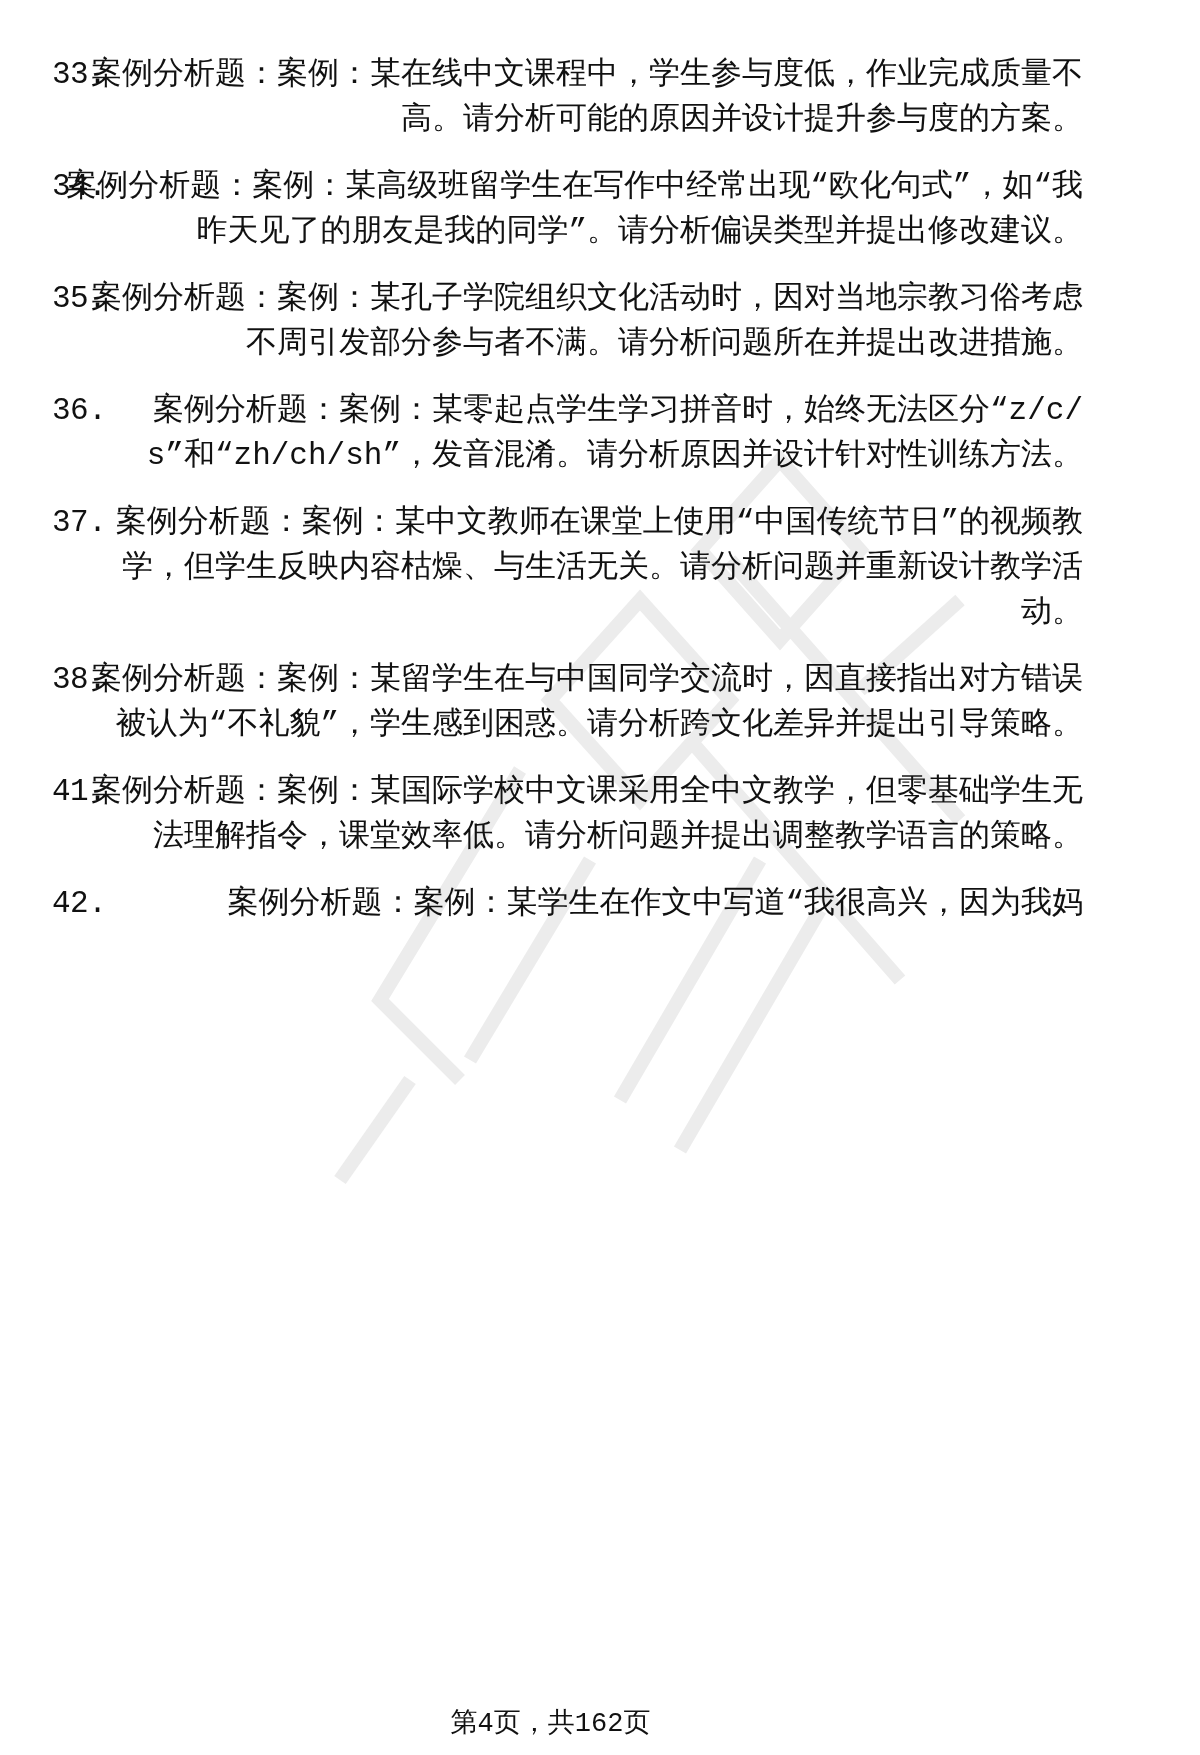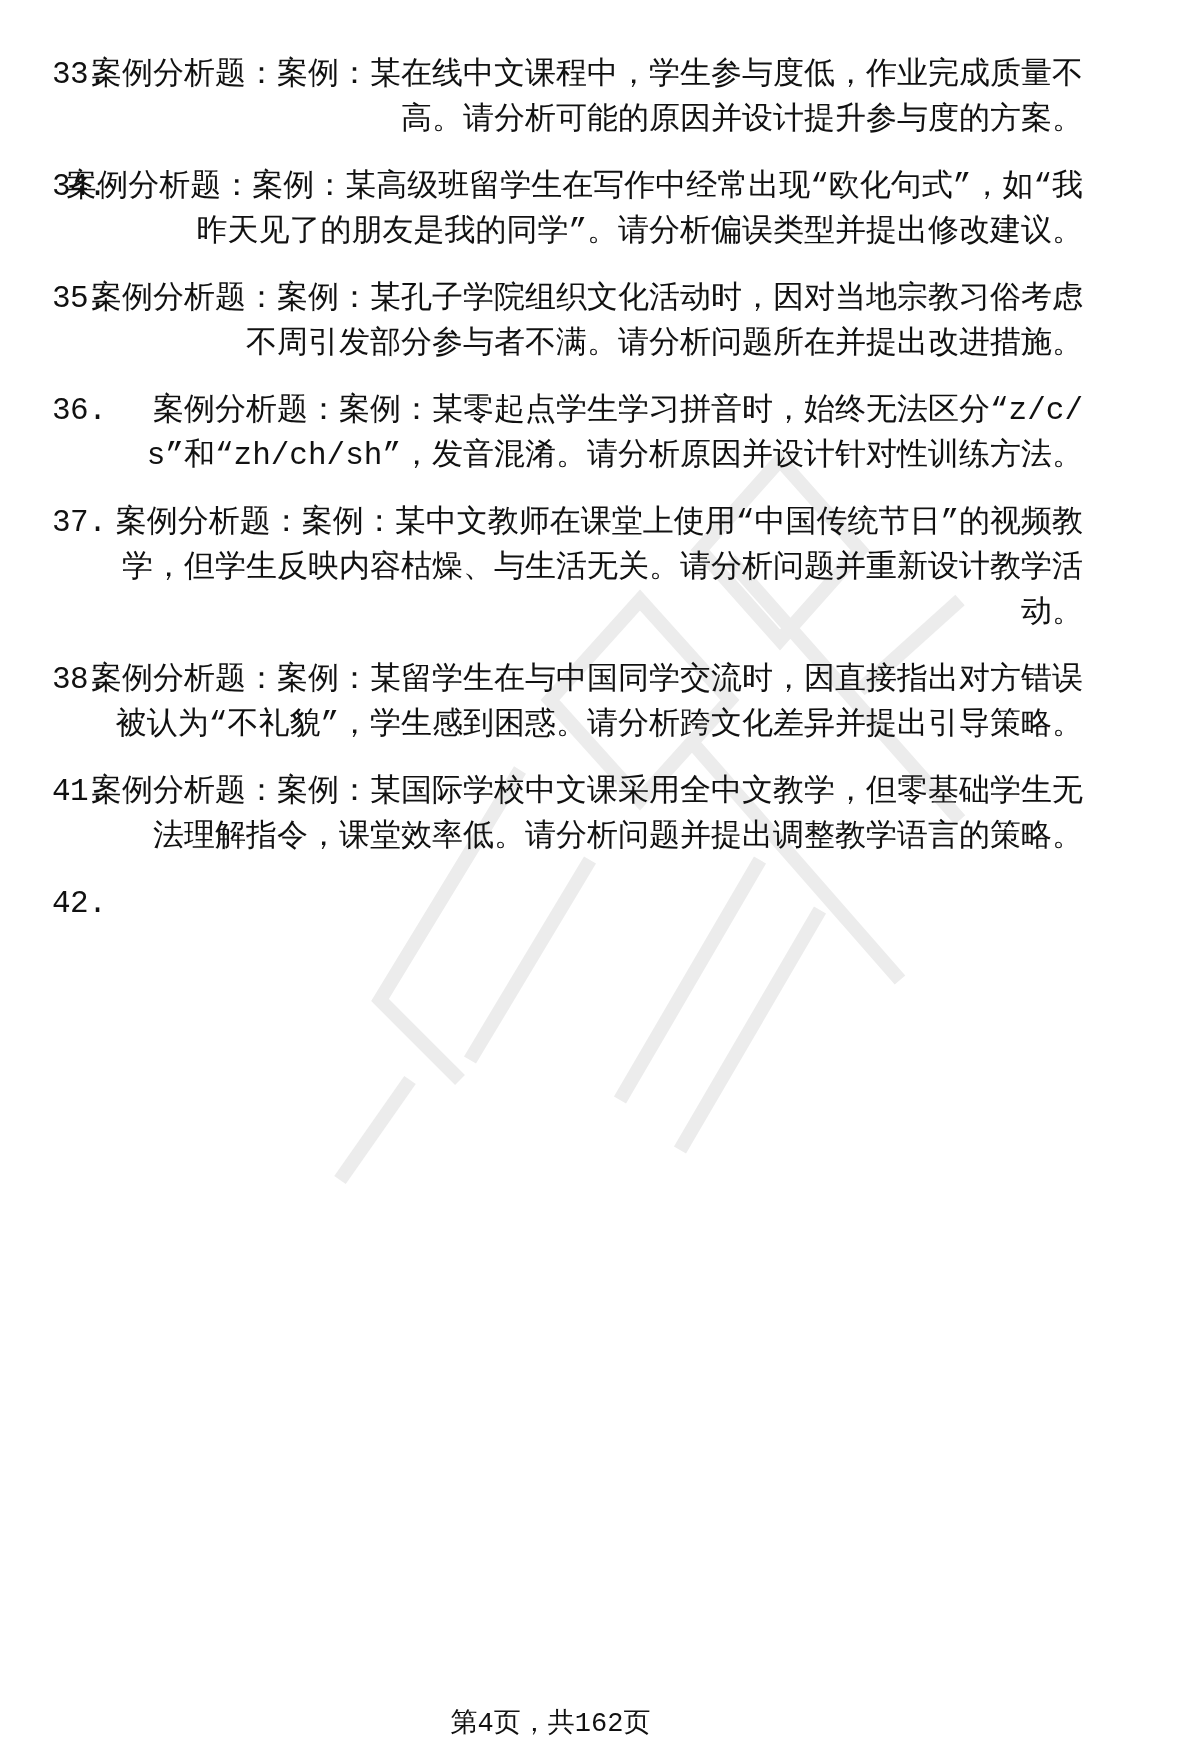--- a/index.html
+++ b/index.html
@@ -59,17 +59,18 @@
     <div class="item">
       <span class="num">38.</span>
       <div class="text">案例分析题：案例：某留学生在与中国同学交流时，因直接指出对方错误被认为“不礼貌”，学生感到困惑。请分析跨文化差异并提出引导策略。</div>
     </div>
     <div class="item">
       <span class="num">41.</span>
       <div class="text">案例分析题：案例：某国际学校中文课采用全中文教学，但零基础学生无法理解指令，课堂效率低。请分析问题并提出调整教学语言的策略。</div>
     </div>
     <div class="item">
       <span class="num">42.</span>
+      <div class="text">案例分析题：案例：某学生在作文中写道“我很高兴，因为我妈</div>
     </div>
   </div>
 
   <div class="footer">第4页，共162页</div>
 </div>
 
 </body></html>

